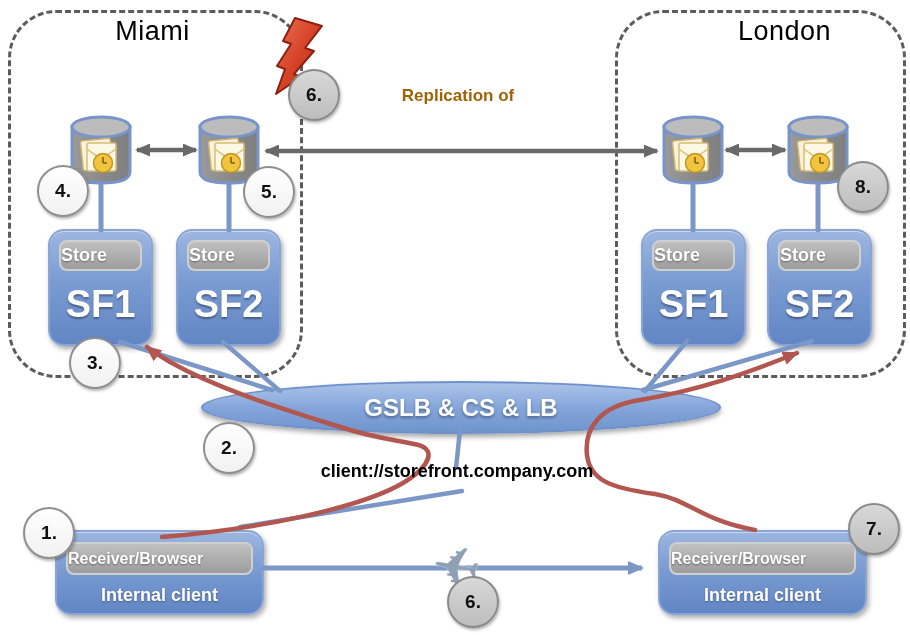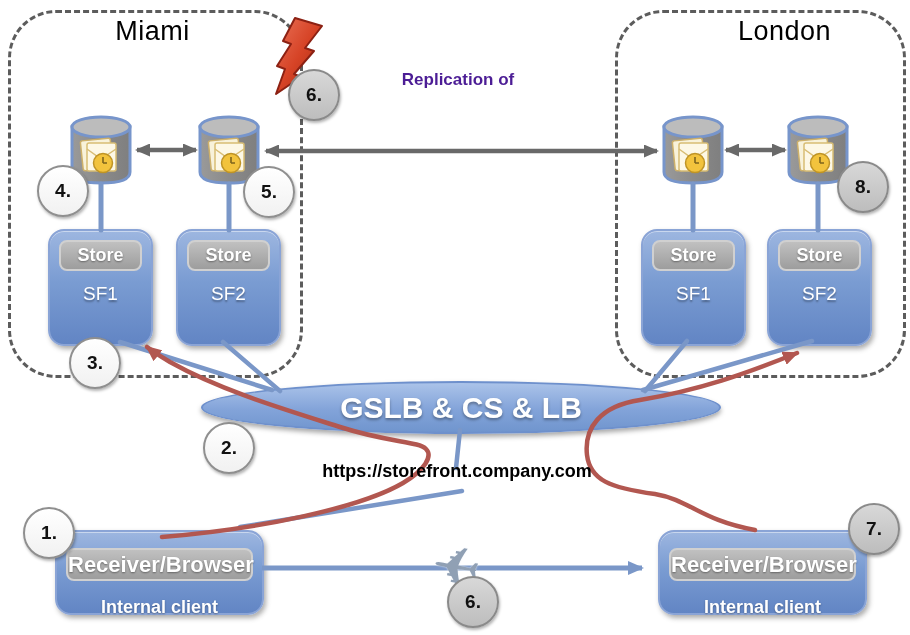--- a/index.html
+++ b/index.html
@@ -8,35 +8,35 @@
 
   
   .site-box{position:absolute;border:3px dashed #5c5c5c;border-radius:48px;background:transparent;}
   .site-title{position:absolute;text-align:center;font-size:27px;color:#000;letter-spacing:.5px;}
 
   
   .node{position:absolute;border-radius:16px;border:2px solid #8aa4d6;
         background:linear-gradient(180deg,#9db6e0 0%,#7a9cd2 45%,#6285c4 100%);
         box-shadow:2px 3px 5px rgba(70,70,70,.45), inset 0 1px 0 rgba(255,255,255,.45);}
   .gray-tab{background:linear-gradient(180deg,#c0c0c0,#9d9d9d);border:2px solid #d0d0d0;border-radius:8px;
-        color:#fff;font-weight:bold;text-align:center;text-shadow:0 1px 2px rgba(0,0,0,.4);}
+        color:#fff;font-weight:bold;text-shadow:0 1px 2px rgba(0,0,0,.4);}
   .sf-node .gray-tab{width:79px;height:27px;line-height:27px;margin:9px auto 0;font-size:18px;}
-  .sf-name{text-align:center;color:#fff;font-size:19px;font-weight:400;margin-top:12px;text-shadow:0 2px 2px rgba(0,0,0,.35);}
-  .client-node .gray-tab{width:183px;height:29px;line-height:29px;margin:16px auto 0;font-size:22px;}
-  .client-label{text-align:center;color:#fff;font-size:18px;font-weight:bold;margin-top:16px;text-shadow:0 1px 2px rgba(0,0,0,.35);}
+  .sf-name{text-align:center;color:#fff;font-size:38px;font-weight:700;margin-top:12px;text-shadow:0 2px 2px rgba(0,0,0,.35);}
+  .client-node .gray-tab{width:183px;height:29px;line-height:29px;margin:10px auto 0;font-size:16px;}
+  .client-label{text-align:center;color:#fff;font-size:18px;font-weight:bold;margin-top:10px;text-shadow:0 1px 2px rgba(0,0,0,.35);}
 
   
   .lb-ellipse{position:absolute;left:201px;top:381px;width:516px;height:49px;border-radius:50%;
         border:2px solid #6e90cc;background:linear-gradient(180deg,#abc3e9 0%,#82a3d9 55%,#7095ce 100%);
         box-shadow:0 3px 5px rgba(0,0,0,.35);display:flex;align-items:center;justify-content:center;}
-  .lb-label{color:#fff;font-size:30px;font-weight:600;text-shadow:0 2px 3px rgba(0,0,0,.35);}
-
-  
-  .replication-label{position:absolute;left:358px;top:68px;width:200px;text-align:center;
-        font-size:17px;font-weight:600;color:#4c1d95;line-height:24px;}
+  .lb-label{color:#fff;font-size:24px;font-weight:600;text-shadow:0 2px 3px rgba(0,0,0,.35);}
+
+  
+  .replication-label{position:absolute;left:358px;top:84px;width:200px;text-align:center;
+        font-size:17px;font-weight:600;color:#a16207;line-height:24px;}
   .url-label{position:absolute;left:292px;top:461px;width:330px;text-align:center;
         font-size:18px;font-weight:600;color:#000;}
 
   
   .badge{position:absolute;width:48px;height:48px;border-radius:50%;display:flex;align-items:center;justify-content:center;
         font-size:19px;font-weight:600;color:#111;box-shadow:1px 2px 3px rgba(0,0,0,.3);}
   .badge.white{background:linear-gradient(180deg,#ffffff,#f1f1f1);border:2px solid #8f8f8f;}
   .badge.gray{background:linear-gradient(180deg,#d8d8d8,#bdbdbd);border:2px solid #8a8a8a;}
 
   
@@ -182,21 +182,21 @@
 
     <path d="M295,18 L322,26 L305,48 L314,51 L294,74 L301,77 L276,94 L285,69 L277,66 L291,44 L283,41 Z" fill="url(#boltGrad)" stroke="#8c2113" stroke-width="2" stroke-linejoin="round"></path>
 
     <path d="M162,537 C260,529 360,508 403,483 C425,470 433,456 426,449 C418,441 390,443 340,427 C280,408 220,390 170,362 C160,356 152,351 147,347" fill="none" stroke="#b25750" stroke-width="4.5" stroke-linecap="round" marker-end="url(#arrRed)"></path>
     <path d="M755,530 C700,520 690,500 655,494 C610,488 590,480 587,455 C584,428 600,406 640,400 C700,390 745,374 797,353" fill="none" stroke="#b25750" stroke-width="4.5" stroke-linecap="round" marker-end="url(#arrRed)"></path>
   </svg>
 
   <div class="replication-label">
     <div>Replication of</div>
   </div>
-  <div class="url-label">https://storefront.company.com</div>
+  <div class="url-label">client://storefront.company.com</div>
 
   <div class="plane">✈</div>
 
   <div class="badge white" style="left:23px;top:507px;">1.</div>
   <div class="badge white" style="left:203px;top:422px;">2.</div>
   <div class="badge white" style="left:69px;top:337px;">3.</div>
   <div class="badge white" style="left:37px;top:165px;">4.</div>
   <div class="badge white" style="left:243px;top:166px;">5.</div>
   <div class="badge gray" style="left:288px;top:69px;">6.</div>
   <div class="badge gray" style="left:447px;top:576px;">6.</div>

